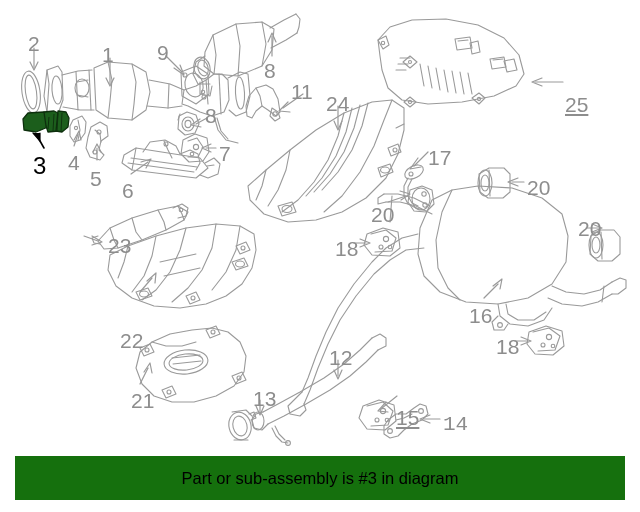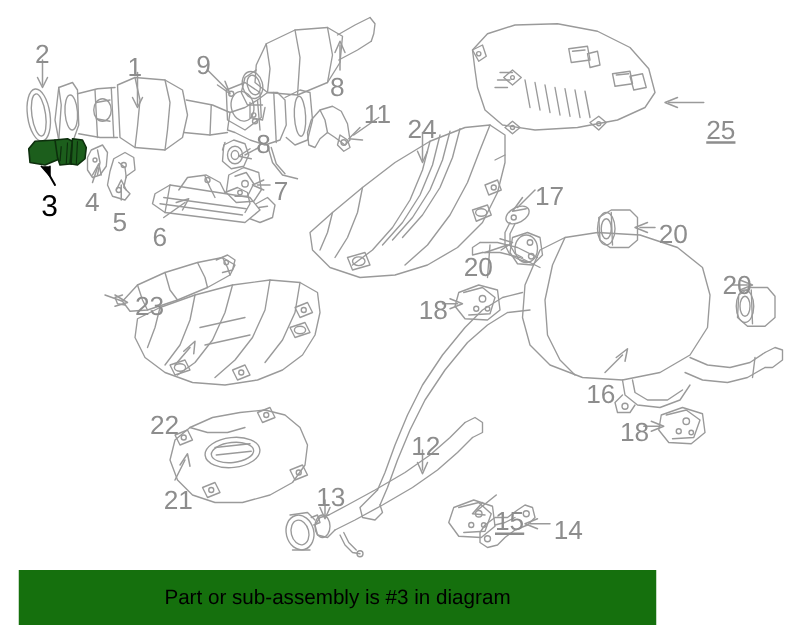--- a/index.html
+++ b/index.html
@@ -29,21 +29,21 @@
     font-size: 21px;
     line-height: 21px;
     font-weight: 400;
     white-space: nowrap;
     user-select: none;
   }
   #notice-banner {
     position: absolute;
     left: 15px;
     top: 456px;
-    width: 510px;
+    width: 610px;
     height: 44px;
     background: #15700d;
     display: flex;
     flex-direction: column;
     align-items: center;
     justify-content: center;
     box-sizing: border-box;
   }
   .notice-line {
     color: #000000;
@@ -493,19 +493,19 @@
   <div class="callout-label" style="left:578px; top:218px;">20</div>
   <div class="callout-label" style="left:335px; top:238px;">18</div>
   <div class="callout-label" style="left:64px;  top:235px;margin-left:44px;">23</div>
   <div class="callout-label" style="left:120px; top:297px;margin-top:33px;">22</div>
   <div class="callout-label" style="left:469px; top:305px;">16</div>
   <div class="callout-label" style="left:496px; top:336px;">18</div>
   <div class="callout-label" style="left:329px; top:347px;">12</div>
   <div class="callout-label" style="left:131px; top:390px;">21</div>
   <div class="callout-label" style="left:253px; top:388px;text-align:center;">13</div>
   <div class="callout-label" style="left:396px; top:407px;text-decoration:underline;">15</div>
-  <div class="callout-label" style="left:443px; top:414px;">14</div>
+  <div class="callout-label" style="left:443px; top:414px;font-family:Liberation Mono, monospace;">14</div>
 
   <div id="notice-banner">
     <div class="notice-line">Part or sub-assembly is #3 in diagram</div>
   </div>
 
 </div>
 
 </body></html>

